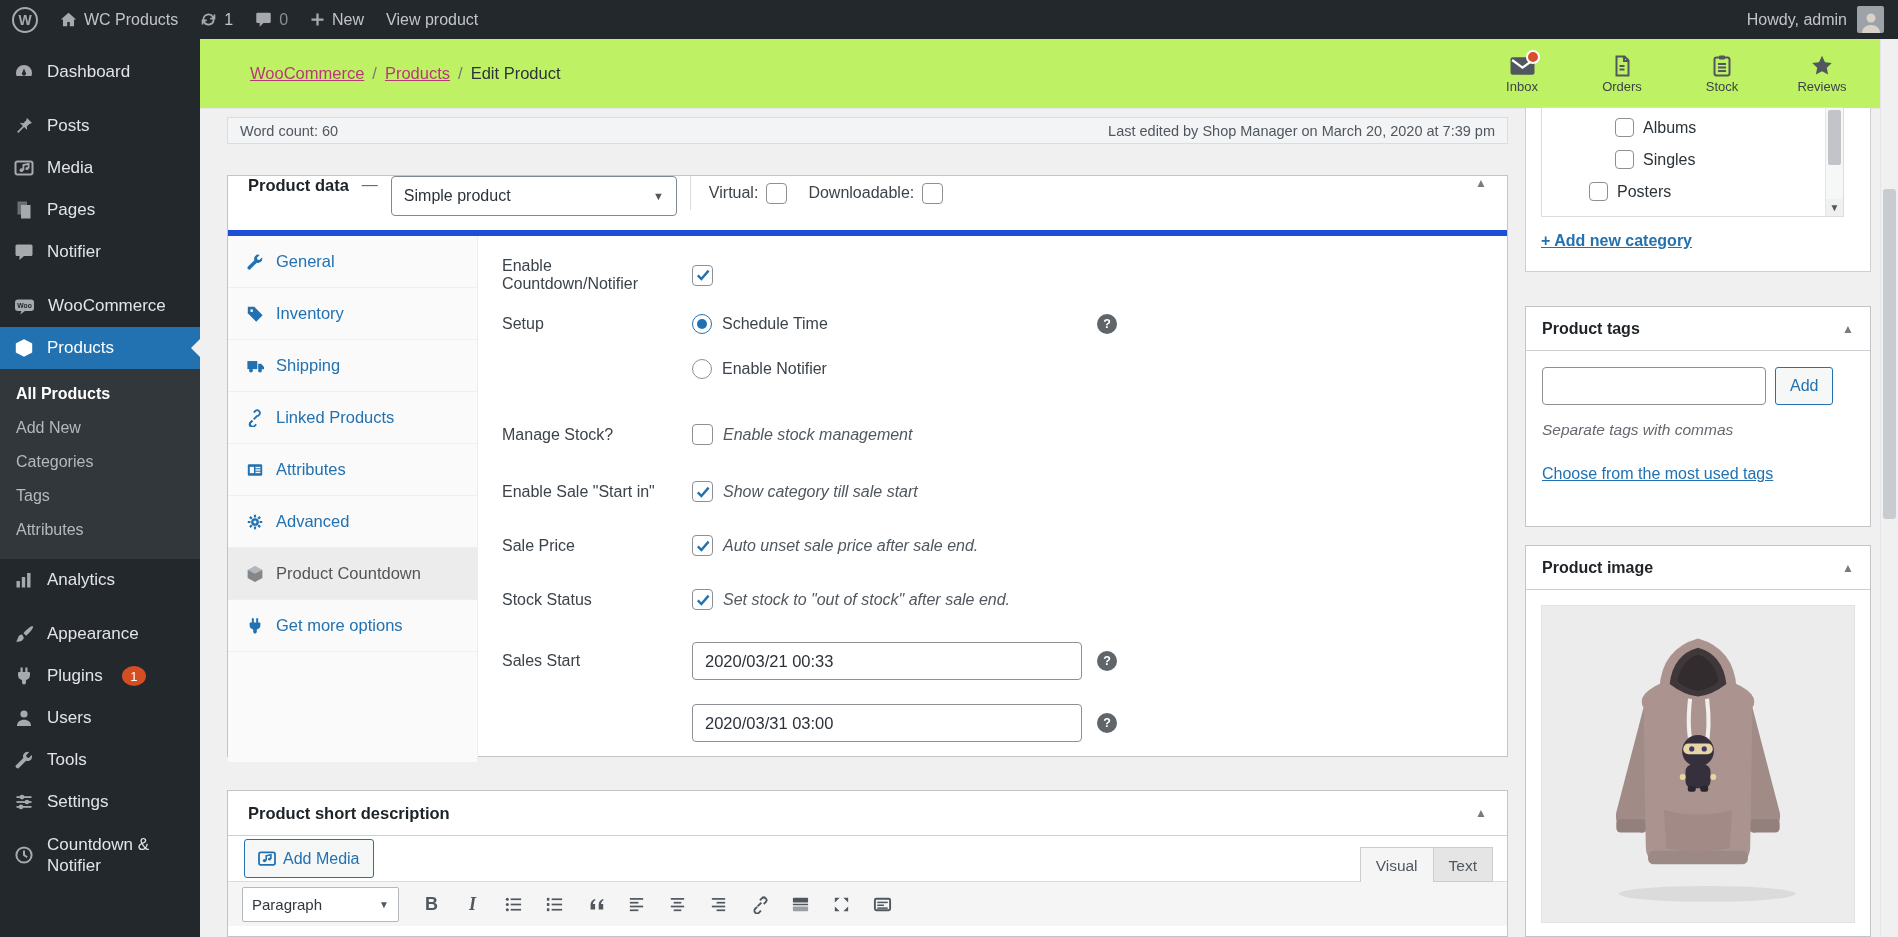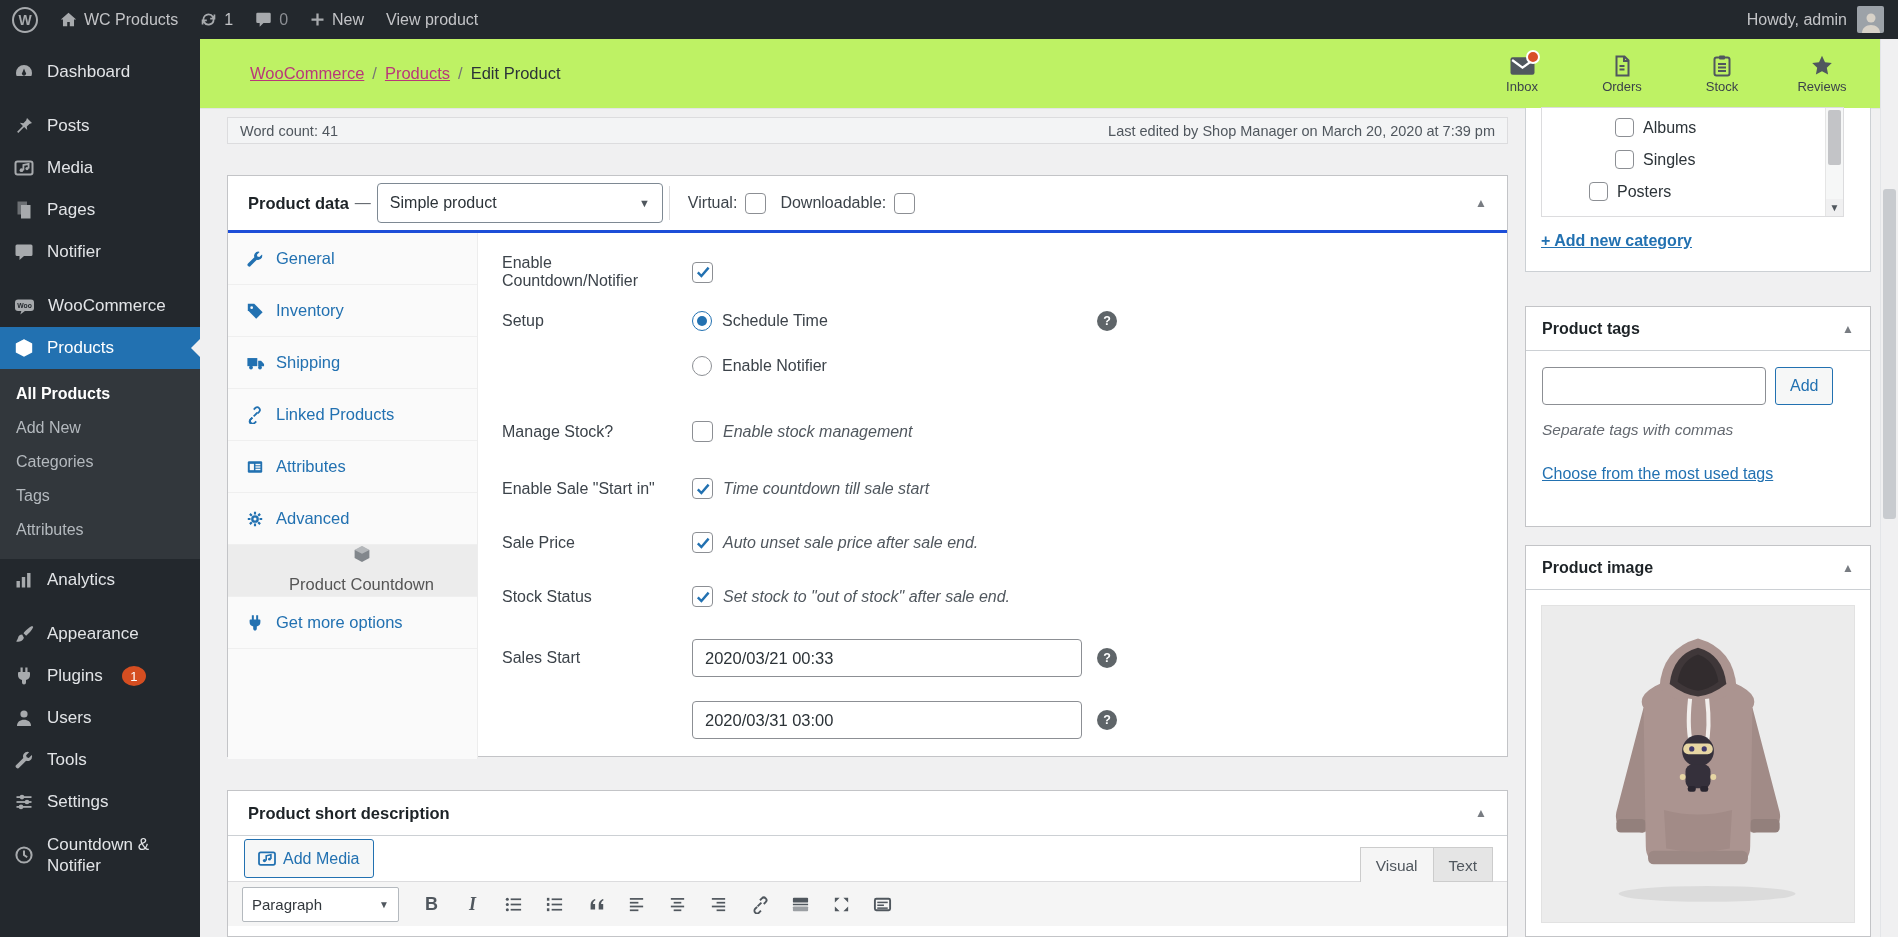--- a/index.html
+++ b/index.html
@@ -47,35 +47,35 @@
   .dot{position:absolute;right:-4px;top:-4px;width:10px;height:10px;background:#d94f2a;border-radius:50%;border:2px solid #fff;}
 
   
   .statusbar{position:absolute;left:227px;top:117px;width:1281px;height:27px;background:#f3f4f5;
     border:1px solid #dcdcde;box-sizing:border-box;display:flex;align-items:center;justify-content:space-between;
     padding:0 12px;font-size:14.5px;color:#50575e;}
 
   
   .panel{background:#fff;border:1px solid #c3c4c7;box-sizing:border-box;}
   .pd-panel{position:absolute;left:227px;top:175px;width:1281px;height:582px;}
-  .pd-head{height:54px;border-bottom:3px solid #1d4ed8;display:flex;align-items:center;padding:0 20px;gap:6px;}
+  .pd-head{height:54px;border-bottom:6px solid #1d4ed8;display:flex;align-items:flex-start;padding:0 20px;gap:13px;}
   .pd-title{font-weight:bold;font-size:16.5px;color:#1d2327;}
   .pd-dash{color:#646970;}
   .fselect{width:260px;height:38px;border:1px solid #7e8993;border-radius:4px;background:#fff;
     display:flex;align-items:center;justify-content:space-between;padding:0 12px;font-size:16px;color:#2c3338;cursor:pointer;}
   .fselect .car{font-size:11px;color:#50575e;}
   .vgroup{display:flex;align-items:center;gap:8px;border-left:1px solid #dcdcde;padding-left:18px;height:34px;font-size:16px;color:#3c434a;}
   .vgroup + .vgroup{border-left:none;padding-left:8px;}
   .toggle-arrow{margin-left:auto;color:#787c82;font-size:12px;cursor:pointer;}
   .pd-body{display:flex;height:526px;}
   .pd-tabs{width:250px;background:#fafafa;border-right:1px solid #ededed;box-sizing:border-box;}
   .pd-tab{height:52px;display:flex;align-items:center;gap:11px;padding:0 0 0 18px;border-bottom:1px solid #efefef;
     color:#2271b1;font-size:16.5px;cursor:pointer;box-sizing:border-box;}
   .pd-tab .ticon{color:#2271b1;flex:0 0 19px;}
-  .pd-tab.active{background:#ececec;color:#555;flex-direction:column;}
+  .pd-tab.active{background:#ececec;color:#555;}
   .pd-tab.active .ticon{color:#82878c;}
   .pd-fields{flex:1;position:relative;font-size:16px;}
   .frow{position:absolute;left:0;right:0;display:flex;align-items:center;padding-left:24px;}
   .flabel{flex:0 0 190px;color:#3c434a;}
   .ital{font-style:italic;color:#50575e;margin-left:10px;}
   .wpcheck{width:21px;height:21px;border:1.5px solid #8c8f94;border-radius:4px;background:#fff;box-sizing:border-box;
     display:inline-flex;align-items:center;justify-content:center;cursor:pointer;flex:0 0 21px;}
   .wpradio{width:20px;height:20px;border:1.5px solid #8c8f94;border-radius:50%;background:#fff;box-sizing:border-box;
     display:inline-flex;align-items:center;justify-content:center;cursor:pointer;flex:0 0 20px;}
   .wpradio.sel{border-color:#2271b1;}
@@ -380,21 +380,21 @@
           <svg width="26" height="24" viewBox="0 0 24 24" fill="#50575e">
               <path d="M12 1.8l3 6.4 6.8.9-5 4.7 1.3 6.8L12 17.3l-6.1 3.3 1.3-6.8-5-4.7 6.8-.9z"></path>
             </svg>
         </span>
         <span class="lbl">Reviews</span>
       </div>
     </div>
   </div>
 
   <div class="statusbar">
-    <span>Word count: 41</span>
+    <span>Word count: 60</span>
     <span>Last edited by Shop Manager on March 20, 2020 at 7:39 pm</span>
   </div>
 
   <div class="panel pd-panel">
     <div class="pd-head">
       <span class="pd-title">Product data</span>
       <span class="pd-dash">—</span>
       <div class="fselect">
         <span>Simple product</span>
         <span class="car">▼</span>
@@ -523,21 +523,21 @@
           <span class="ital">Enable stock management</span>
         </div>
 
         <div class="frow" style="top:245px">
           <span class="flabel">Enable Sale "Start in"</span>
           <span class="wpcheck">
             <svg width="16" height="16" viewBox="0 0 20 20">
                 <path d="M3.5 10.5l4.5 4.5 9-10.5" fill="none" stroke="#2271b1" stroke-width="3"></path>
               </svg>
           </span>
-          <span class="ital">Time countdown till sale start</span>
+          <span class="ital">Show category till sale start</span>
         </div>
 
         <div class="frow" style="top:299px">
           <span class="flabel">Sale Price</span>
           <span class="wpcheck">
             <svg width="16" height="16" viewBox="0 0 20 20">
                 <path d="M3.5 10.5l4.5 4.5 9-10.5" fill="none" stroke="#2271b1" stroke-width="3"></path>
               </svg>
           </span>
           <span class="ital">Auto unset sale price after sale end.</span>

